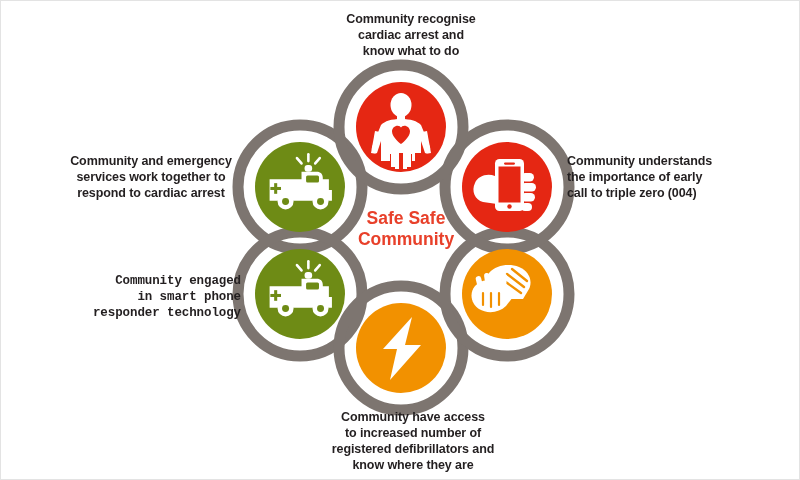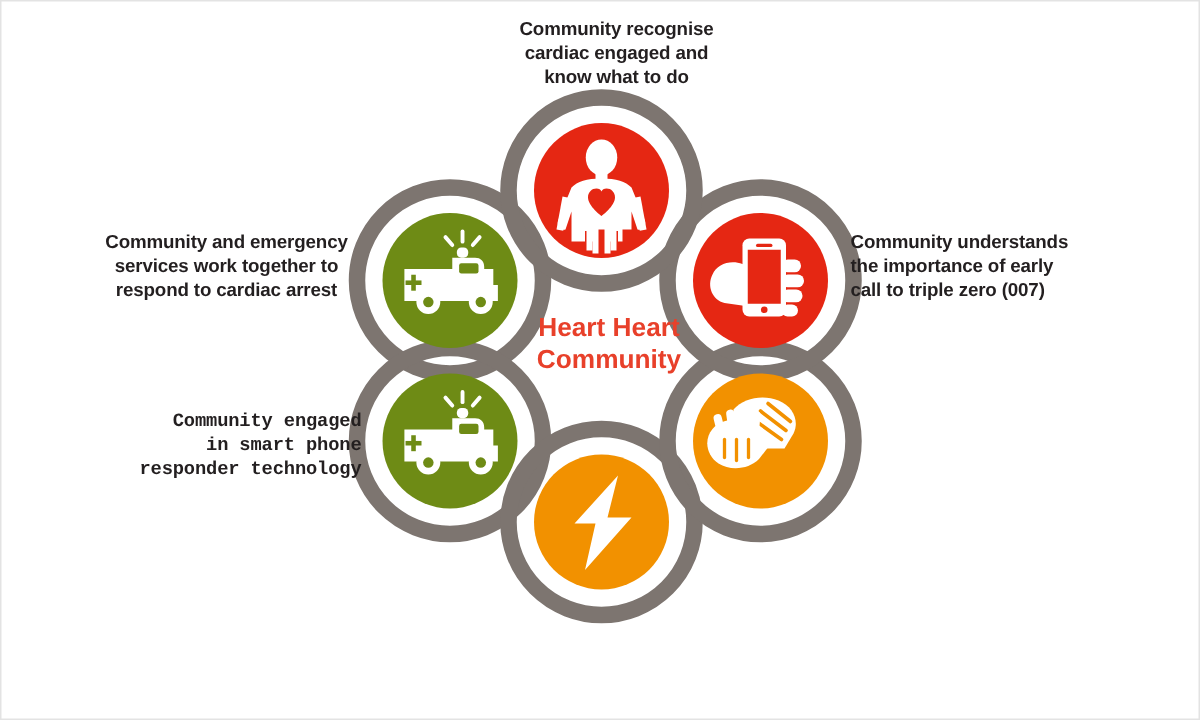--- a/index.html
+++ b/index.html
@@ -234,29 +234,33 @@
         <rect x="11" y="46" width="14" height="4" fill="#6e8b15"></rect>
         <rect x="58" y="31" width="17" height="9" rx="2" fill="#6e8b15"></rect>
         <circle cx="31" cy="65" r="10.5" fill="#ffffff"></circle>
         <circle cx="77" cy="65" r="10.5" fill="#ffffff"></circle>
         <circle cx="31" cy="65" r="4.6" fill="#6e8b15"></circle>
         <circle cx="77" cy="65" r="4.6" fill="#6e8b15"></circle>
       </g>
     </g>
   </svg>
 
-  <div class="center-text">Heart Heart
+  <div class="center-text">Safe Safe
 Community</div>
 
   <div class="label label-top">Community recognise
-cardiac engaged and
+cardiac arrest and
 know what to do</div>
   <div class="label label-right-up">Community understands
 the importance of early
-call to triple zero (007)</div>
+call to triple zero (004)</div>
+  <div class="label label-bottom">Community have access
+to increased number of
+registered defibrillators and
+know where they are</div>
   <div class="label label-left-dn">Community engaged
 in smart phone
 responder technology</div>
   <div class="label label-left-up">Community and emergency
 services work together to
 respond to cardiac arrest</div>
 
 </div>
 
 </body></html>

